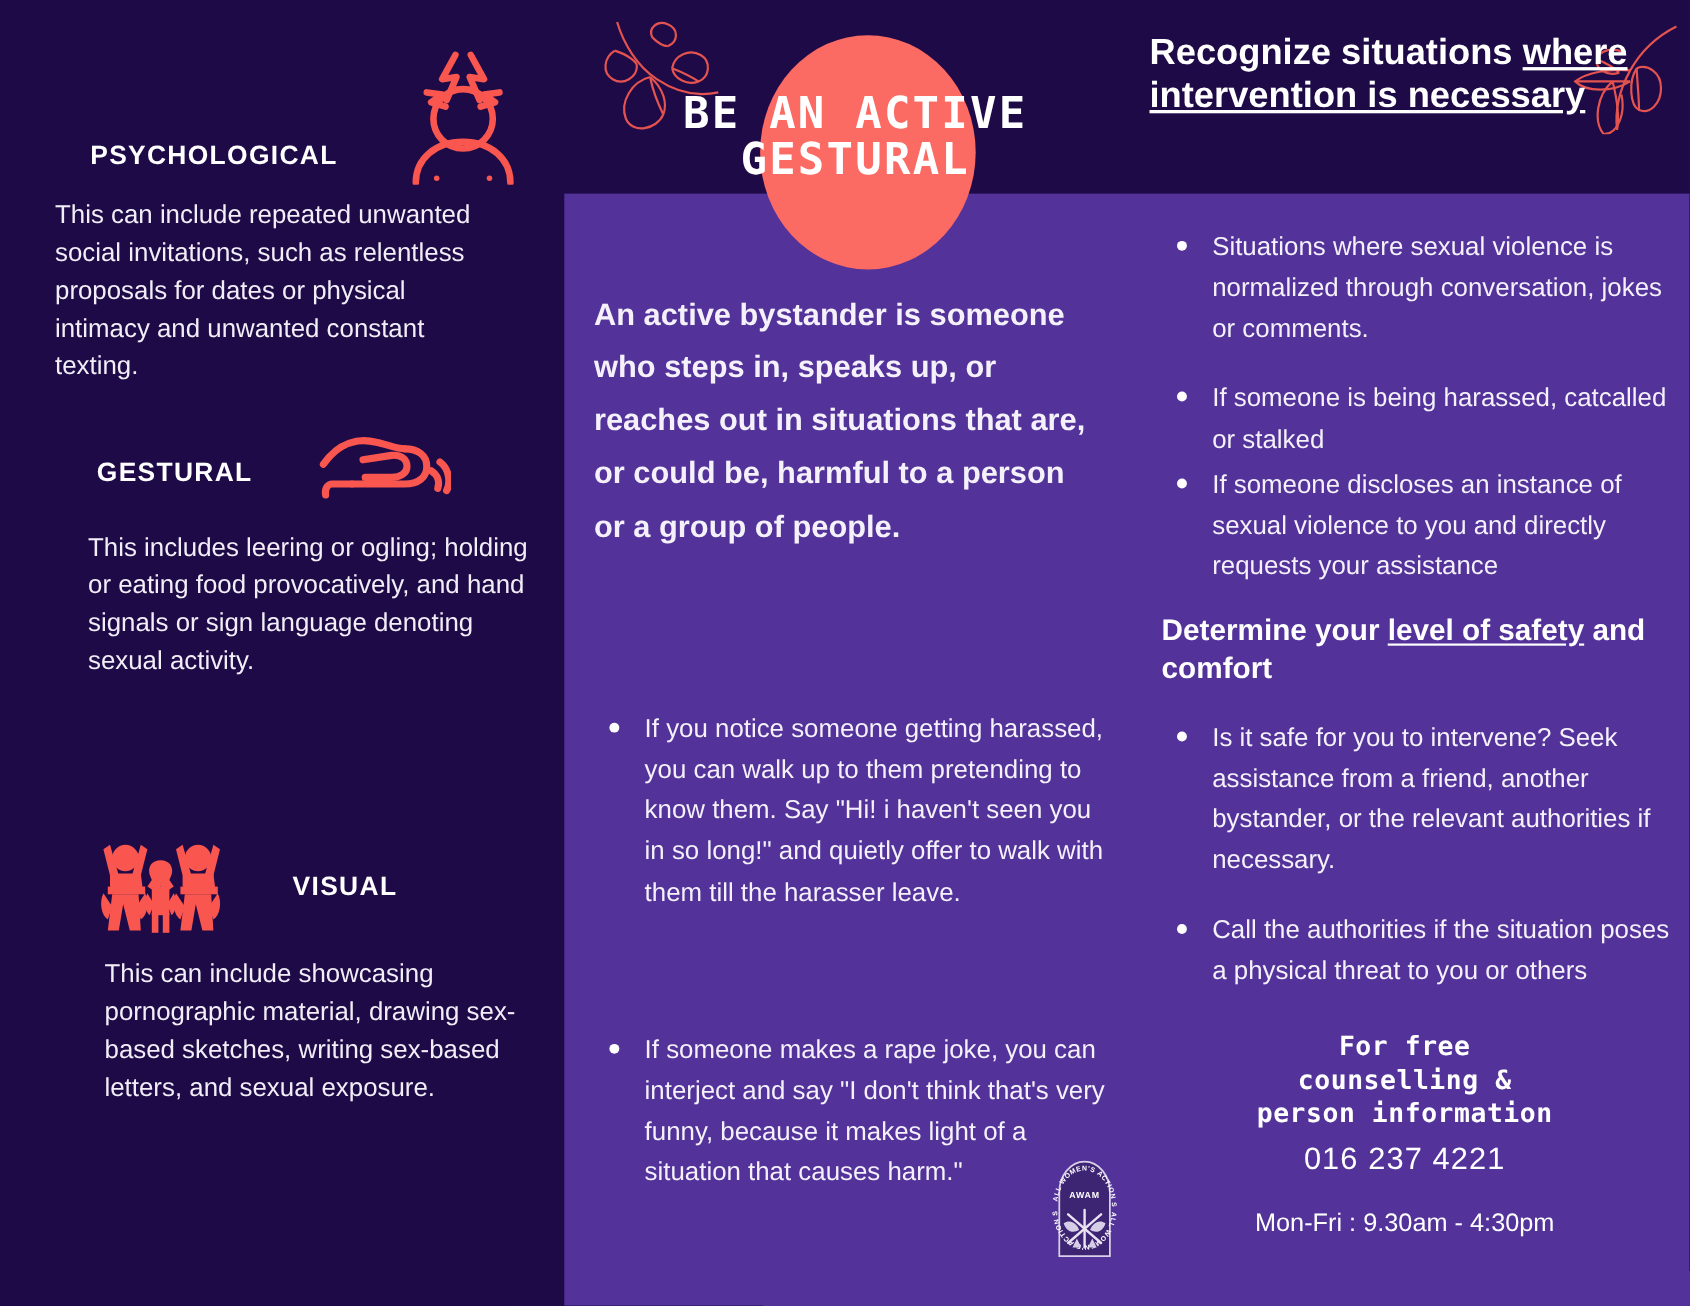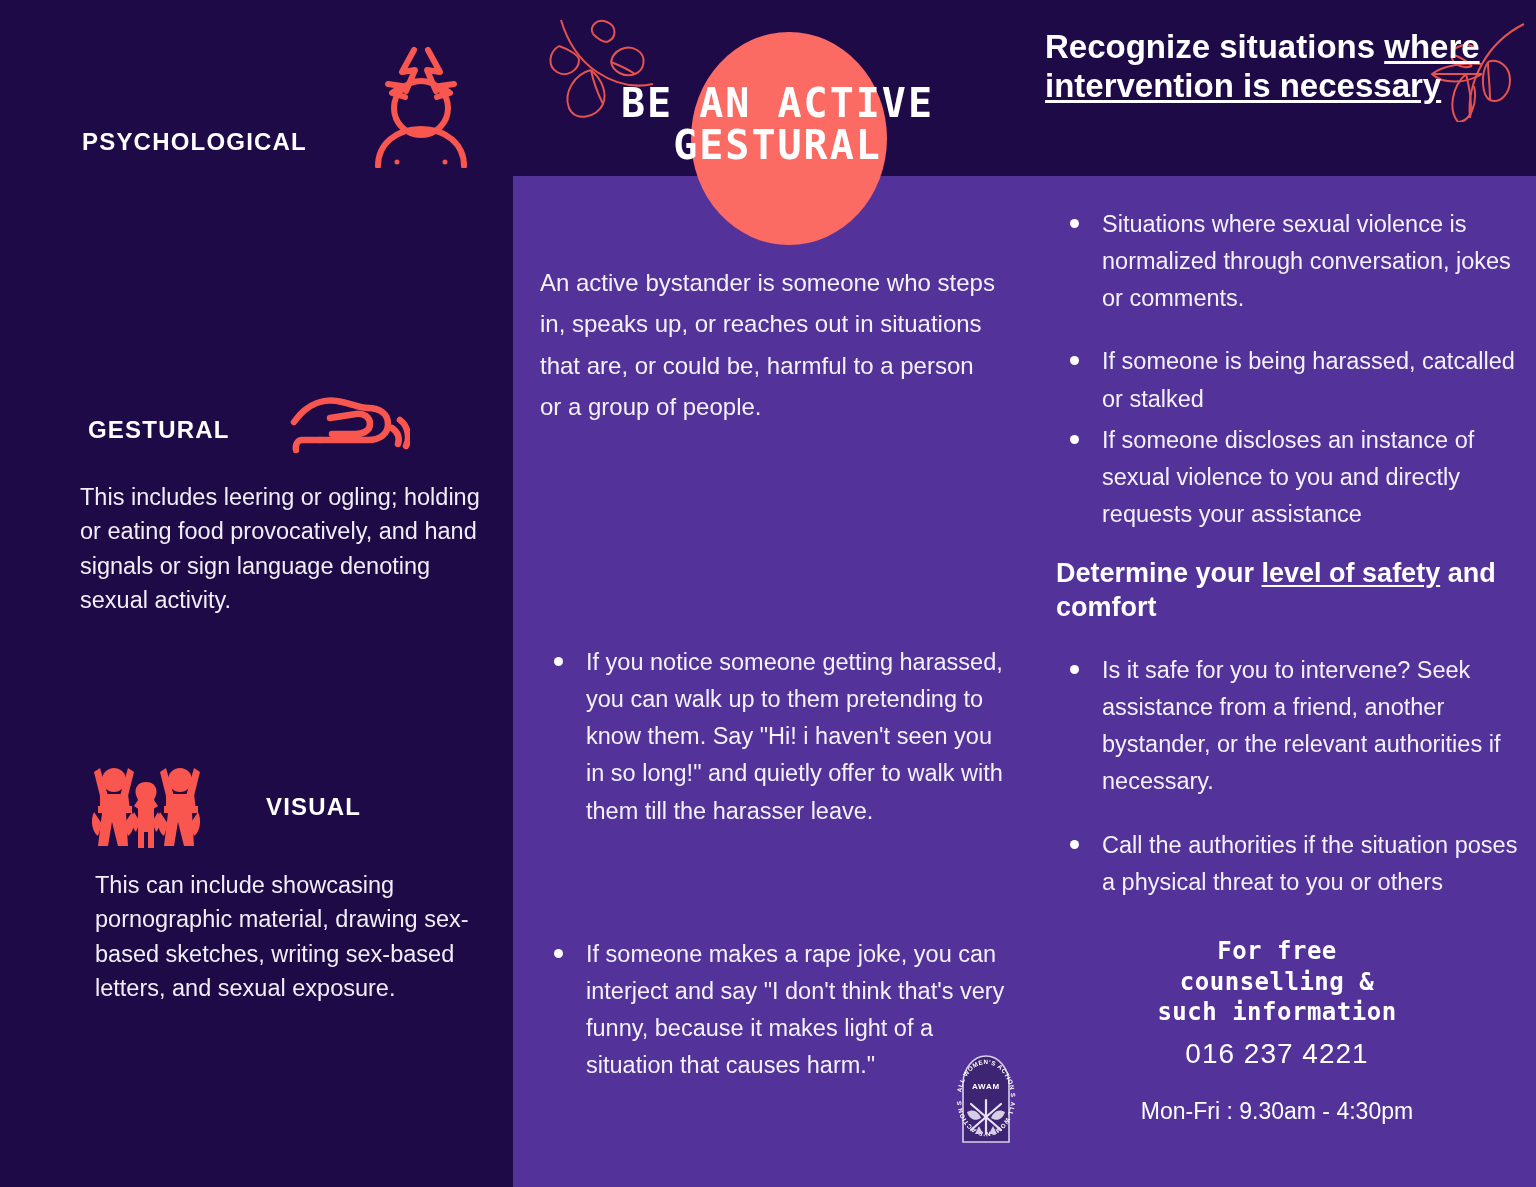--- a/index.html
+++ b/index.html
@@ -44,21 +44,21 @@
   }
   .main-title{
     position:absolute;left:0;top:82px;width:529px;
     text-align:center;color:#ffffff;
     font-family:"DejaVu Sans Mono", monospace;
     font-weight:bold;font-size:40px;line-height:1.05;
     letter-spacing:2px;
   }
   .intro-para{
     position:absolute;left:27px;top:262px;width:460px;
-    color:#f4f1fa;font-size:24px;line-height:1.72;font-weight:400;
+    color:#f4f1fa;font-size:28px;line-height:1.72;font-weight:700;
   }
   .sub-head{
     position:absolute;left:27px;top:494px;width:460px;
     color:#ffffff;font-size:27px;line-height:1.26;font-weight:bold;
   }
   .u{text-decoration:underline;text-underline-offset:3px;}
 
   .bullets{position:absolute;left:27px;width:470px;list-style:none;margin:0;padding:0;}
   .bullets li{
     position:relative;padding-left:46px;
@@ -116,20 +116,21 @@
         <circle cx="59" cy="72" r="27"></circle>
         <path d="M16 130 C16 108 34 93 59 93 C84 93 102 108 102 130"></path>
         <path d="M26 48 L40 50 L30 57 L43 61"></path>
         <path d="M52 14 L40 36 L53 34 L44 55"></path>
         <path d="M66 14 L78 36 L65 34 L74 55"></path>
         <path d="M92 48 L78 50 L88 57 L75 61"></path>
         <circle cx="35" cy="126" r="2.5" fill="#f9564f" stroke="none"></circle>
         <circle cx="83" cy="126" r="2.5" fill="#f9564f" stroke="none"></circle>
       </svg>
     </span>
+    <div class="cat-body" style="position:absolute;left:50px;top:178px;width:410px;">This can include repeated unwanted social invitations, such as relentless proposals for dates or physical intimacy and unwanted constant texting.</div>
 
     <div class="cat-head" style="position:absolute;left:88px;top:416px;">
       <span class="cat-title">GESTURAL</span>
     </div>
     <span class="icon-red" style="position:absolute;left:290px;top:392px;">
       <svg width="120" height="78" viewBox="0 0 120 78" fill="none" stroke="#f9564f" stroke-width="6.5" stroke-linecap="round" stroke-linejoin="round">
         <path d="M4 30 C18 10 36 6 52 10 C62 12 70 16 78 16"></path>
         <path d="M78 16 C90 16 98 22 98 32 C98 42 90 48 78 48 L30 48"></path>
         <path d="M30 48 L12 48 C8 48 5 52 6 58"></path>
         <path d="M40 26 L66 22 C74 21 80 25 80 32 C80 38 74 42 66 42 L42 42"></path>
@@ -274,20 +275,20 @@
 
     <ul class="bullets" style="left:14px;top:652px;width:465px;">
       <li>Is it safe for you to intervene? Seek assistance from a friend, another bystander, or the relevant authorities if necessary.</li>
       <li>Call the authorities if the situation poses a physical threat to you or others</li>
     </ul>
 
     <div class="contact">
       <div class="contact-label">
         <div>For free</div>
         <div>counselling &amp;</div>
-        <div>such information</div>
+        <div>person information</div>
       </div>
       <div class="contact-phone">016 237 4221</div>
       <div class="contact-hours">Mon-Fri : 9.30am - 4:30pm</div>
     </div>
   </div>
 
 </div>
 
 </body></html>

